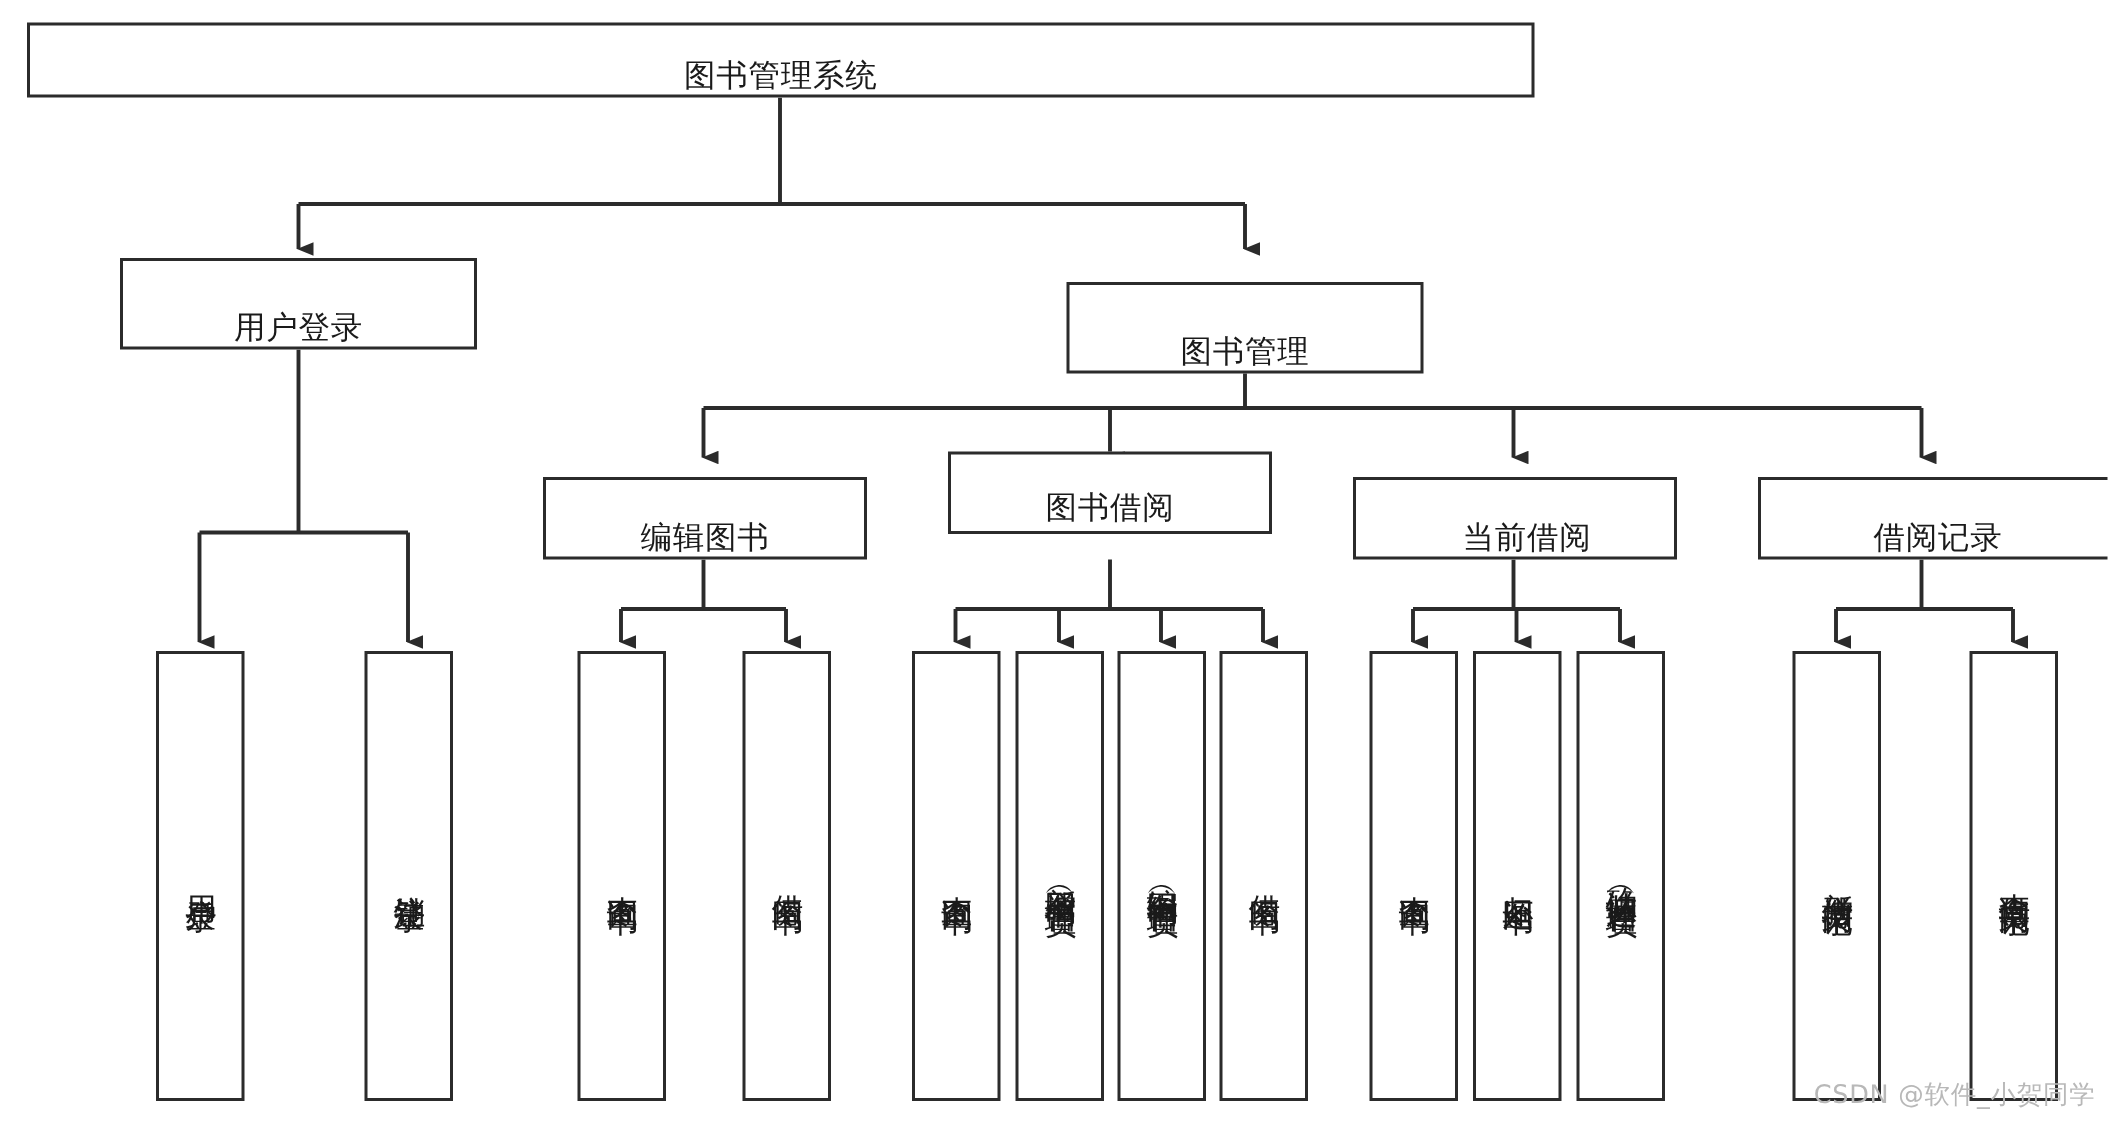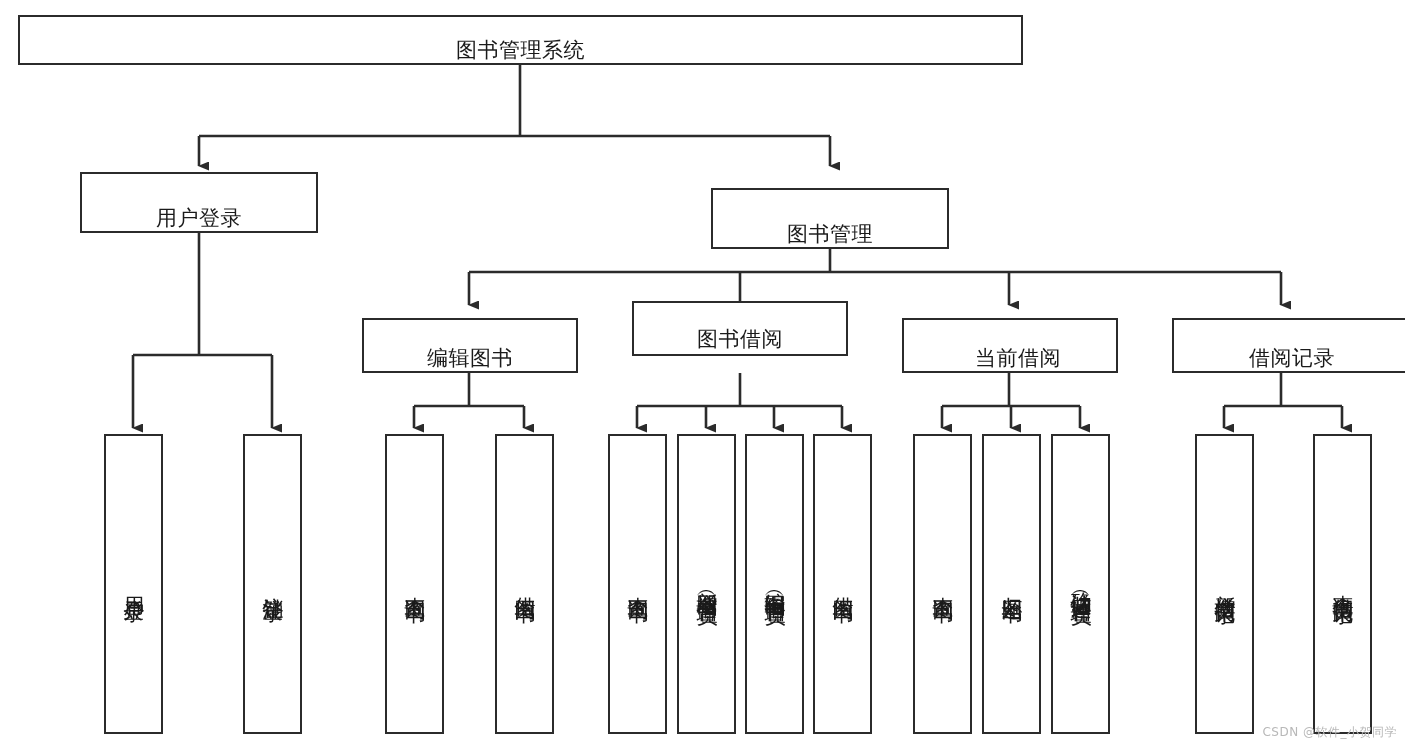--- a/index.html
+++ b/index.html
@@ -55,21 +55,21 @@
     writing-mode: vertical-rl;
     text-orientation: upright;
     font-size: 21px;
     letter-spacing: 2px;
     line-height: 1.0;
   }
   #watermark {
     position: absolute;
     right: 8px;
     bottom: 6px;
-    font-size: 12px;
+    font-size: 17px;
     color: #b8b8b8;
     letter-spacing: 0.5px;
     white-space: nowrap;
   }
 </style>
 </head>
 <body>
 
 <div id="diagram-root">
 

